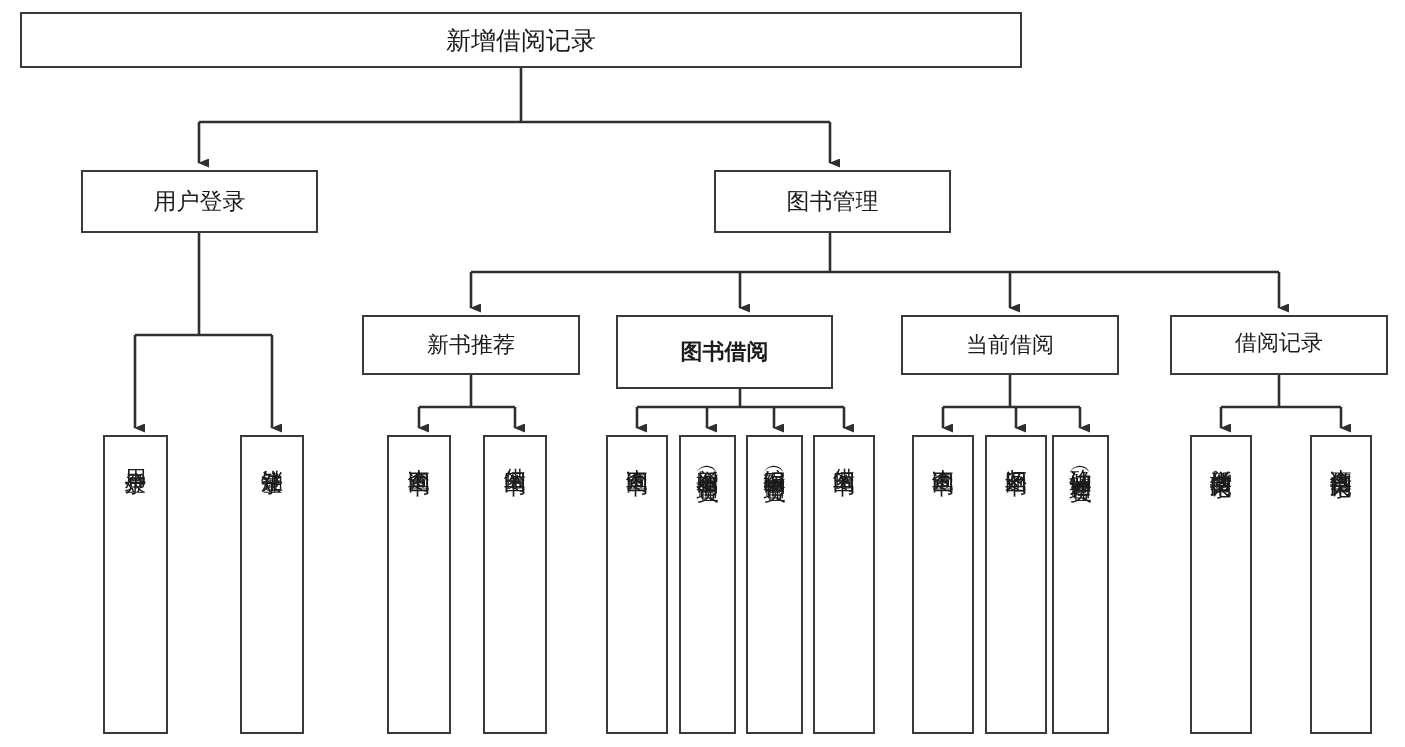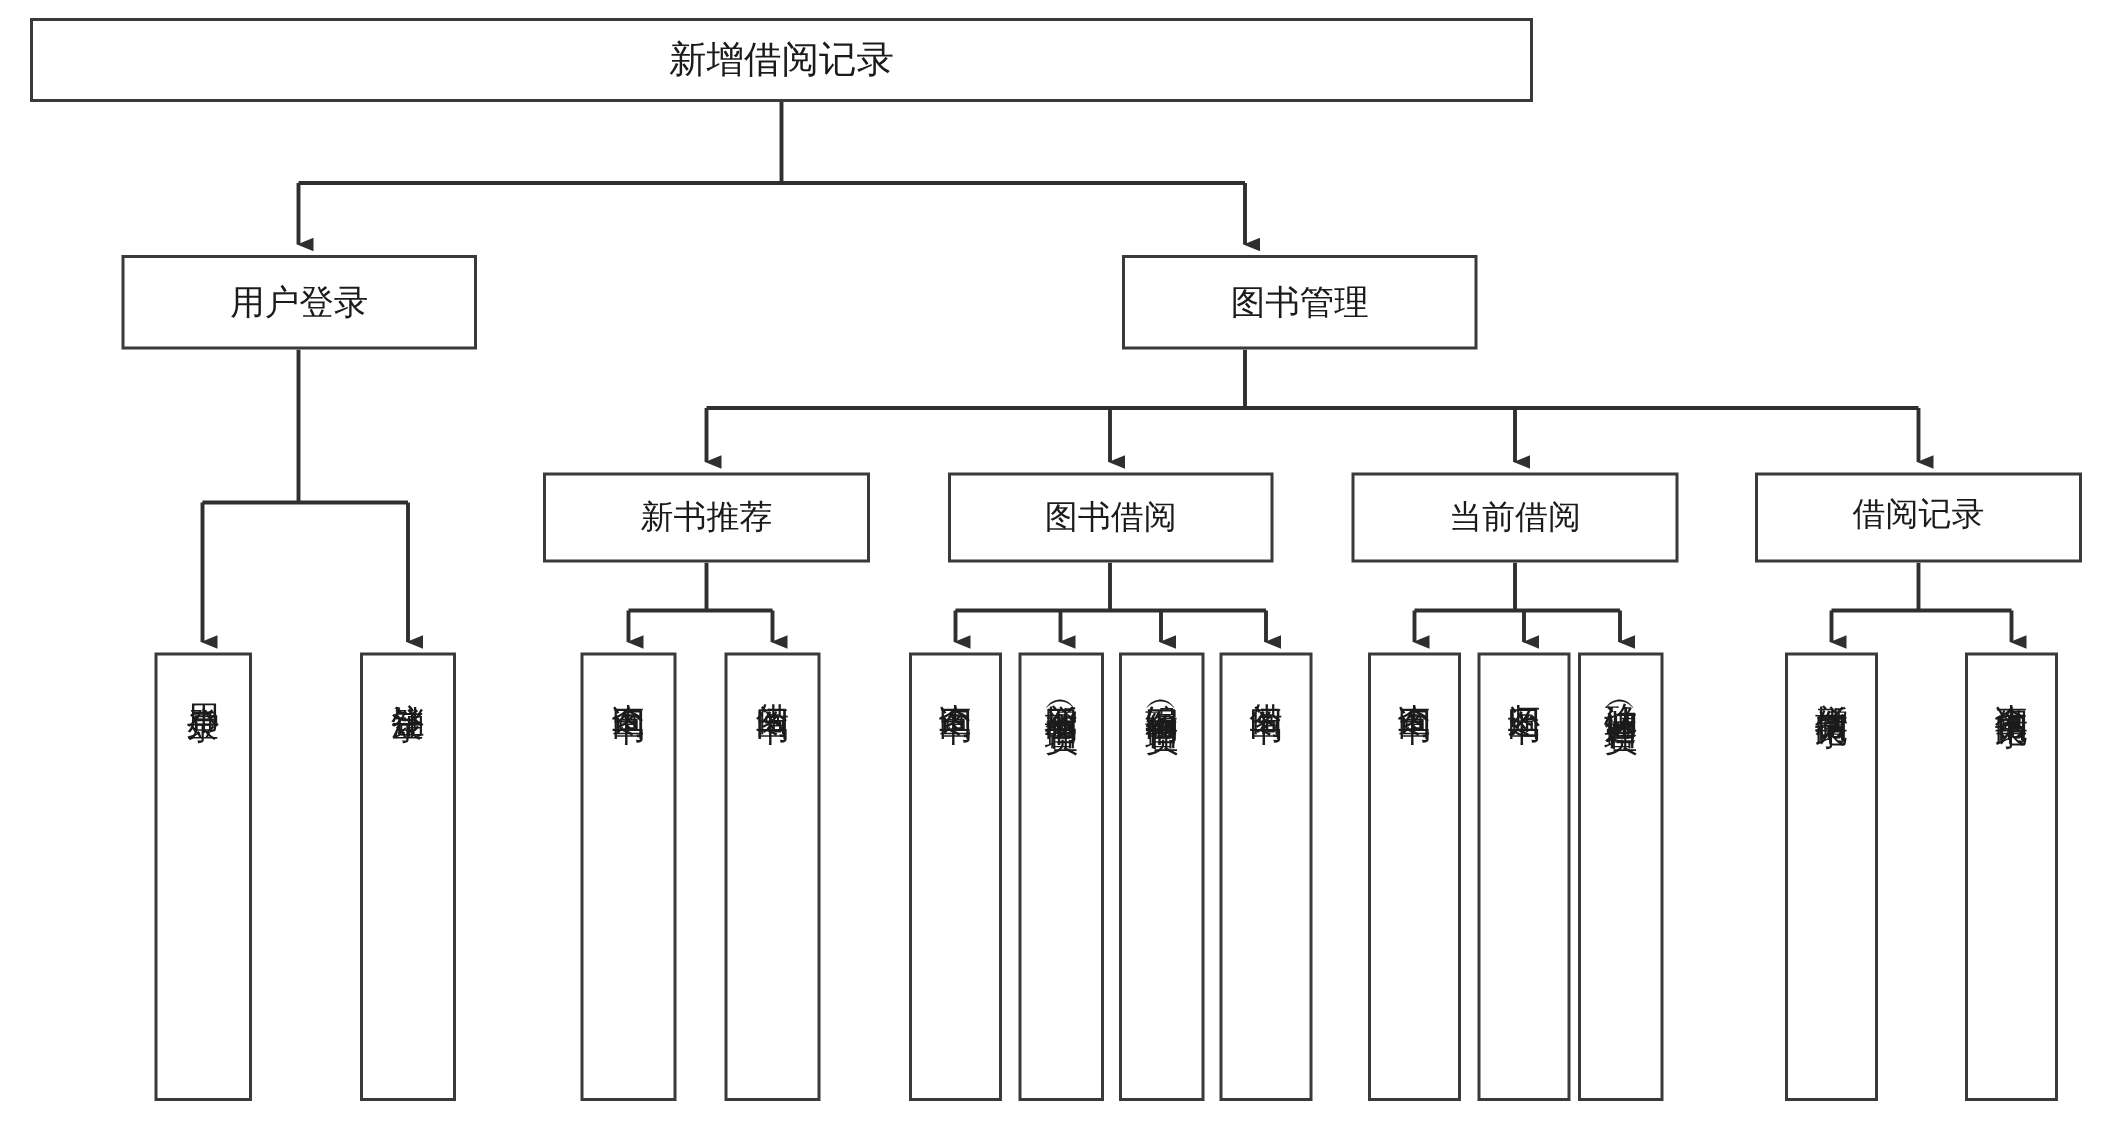--- a/index.html
+++ b/index.html
@@ -130,29 +130,29 @@
   </svg>
 
   <div class="node node-root" style="left:20px; top:12px; width:1002px; height:56px;">
     <span class="node-label">新增借阅记录</span>
   </div>
 
   <div class="node node-branch" style="left:81px; top:170px; width:237px; height:63px;">
     <span class="node-label">用户登录</span>
   </div>
 
-  <div class="node node-branch" style="left:748px; top:170px; width:237px; height:63px;">
+  <div class="node node-branch" style="left:714px; top:170px; width:237px; height:63px;">
     <span class="node-label">图书管理</span>
   </div>
 
   <div class="node node-sub" style="left:362px; top:315px; width:218px; height:60px;">
     <span class="node-label">新书推荐</span>
   </div>
 
-  <div class="node node-sub" style="left:632px; top:315px; width:217px; height:60px;">
+  <div class="node node-sub" style="left:616px; top:315px; width:217px; height:74px;font-weight:bold;">
     <span class="node-label">图书借阅</span>
   </div>
 
   <div class="node node-sub" style="left:901px; top:315px; width:218px; height:60px;">
     <span class="node-label">当前借阅</span>
   </div>
 
   <div class="node node-sub" style="left:1170px; top:315px; width:218px; height:60px;font-family:Liberation Mono, monospace;">
     <span class="node-label">借阅记录</span>
   </div>

